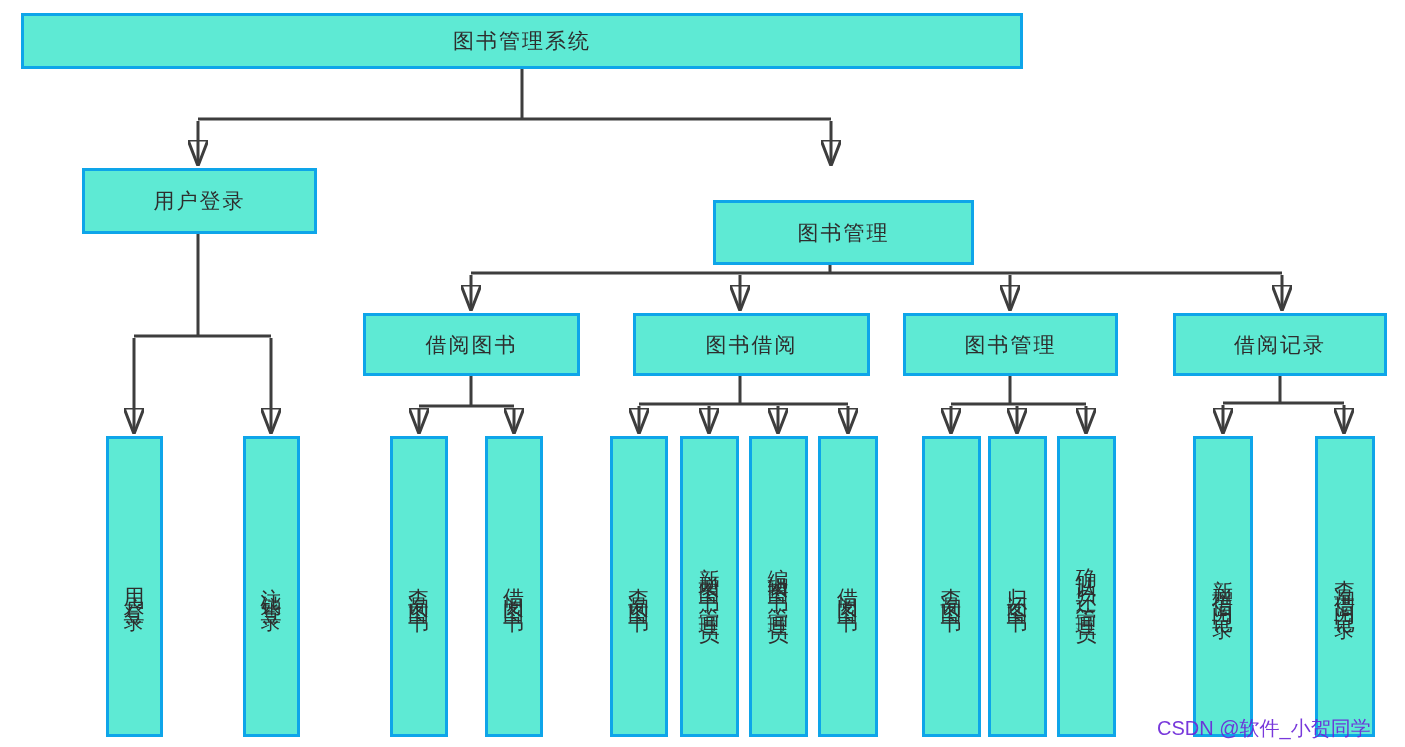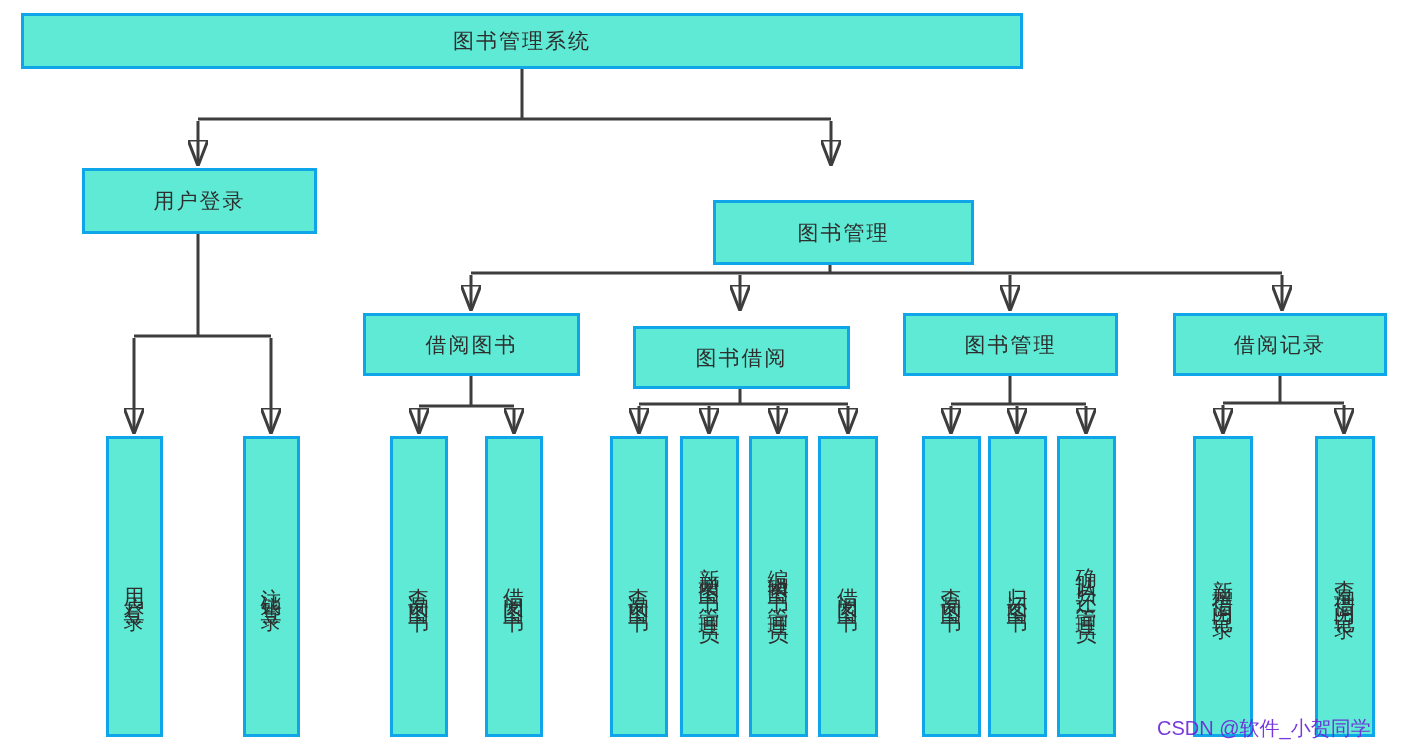--- a/index.html
+++ b/index.html
@@ -98,21 +98,21 @@
     <path d="M1223,405 V433" marker-end="url(#arrow)"></path>
     <path d="M1344,405 V433" marker-end="url(#arrow)"></path>
   </svg>
 
   <div class="box h" style="left:21px;top:13px;width:1002px;height:56px;">图书管理系统</div>
 
   <div class="box h" style="left:82px;top:168px;width:235px;height:66px;">用户登录</div>
   <div class="box h" style="left:713px;top:168px;width:261px;height:65px;margin-top:32px;">图书管理</div>
 
   <div class="box h" style="left:363px;top:313px;width:217px;height:63px;">借阅图书</div>
-  <div class="box h" style="left:633px;top:326px;width:217px;height:63px;">图书借阅</div>
+  <div class="box h" style="left:633px;top:313px;width:237px;height:63px;">图书借阅</div>
   <div class="box h" style="left:903px;top:313px;width:215px;height:63px;">图书管理</div>
   <div class="box h" style="left:1173px;top:313px;width:214px;height:63px;">借阅记录</div>
 
   <div class="box v" style="left:106px;top:436px;width:57px;height:301px;">用户登录</div>
   <div class="box v" style="left:243px;top:436px;width:57px;height:301px;">注销登录</div>
 
   <div class="box v" style="left:390px;top:436px;width:58px;height:301px;">查询图书</div>
   <div class="box v" style="left:485px;top:436px;width:58px;height:301px;">借阅图书</div>
 
   <div class="box v" style="left:610px;top:436px;width:58px;height:301px;">查询图书</div>

